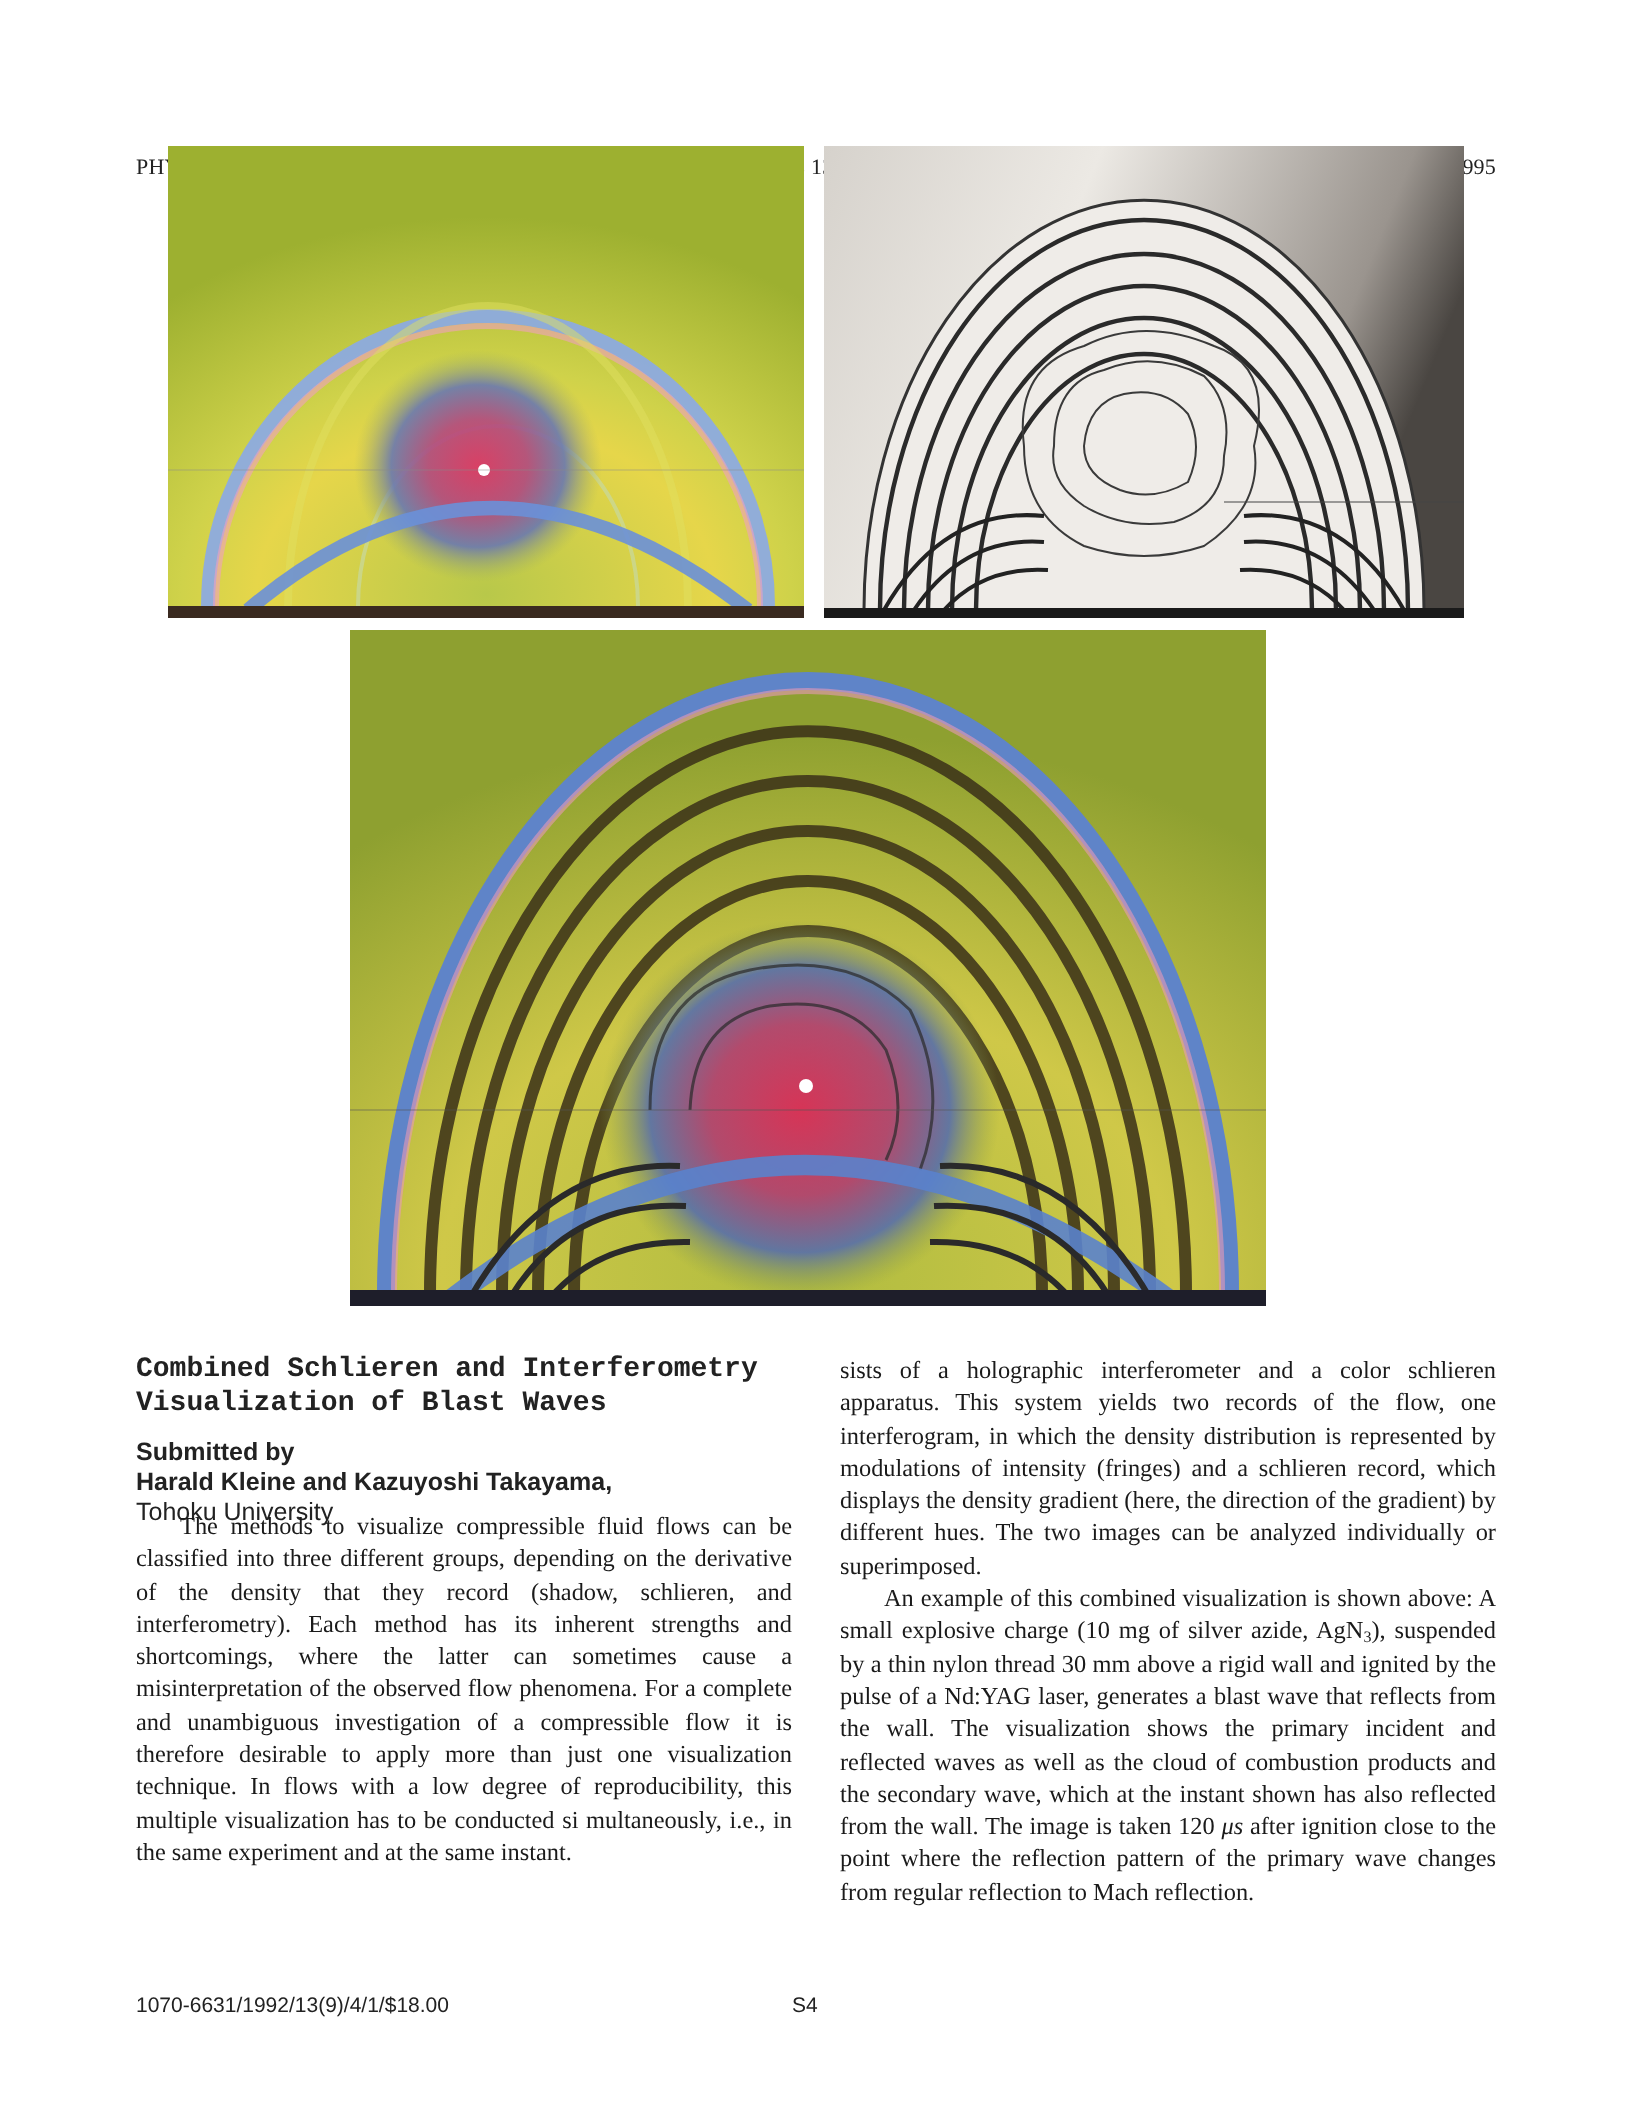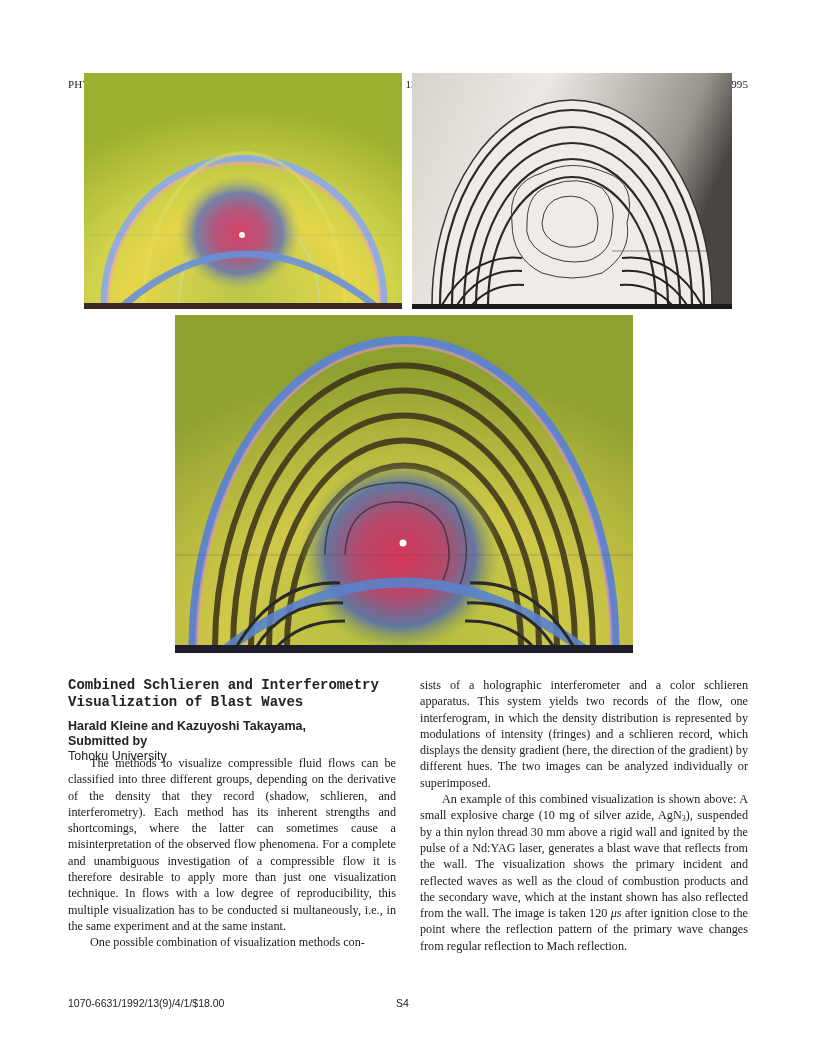--- a/index.html
+++ b/index.html
@@ -169,28 +169,27 @@
     </g>
     <circle cx="228" cy="228" r="3.5" fill="#ffffff"></circle>
     <line x1="0" y1="240" x2="458" y2="240" stroke="#555" stroke-width="0.6" opacity="0.6"></line>
     <rect x="0" y="330" width="458" height="8" fill="#1e1e2a"></rect>
   </svg>
 </div>
 
 <h1 class="article-title">Combined Schlieren and Interferometry Visualization of Blast Waves</h1>
 
 <div class="byline">
+  <span class="b">Submitted by</span>
   <span class="b">Harald Kleine and Kazuyoshi Takayama,</span>
-  <span class="b">Submitted by</span>
   <span class="aff">Tohoku University</span>
 </div>
 
 <div class="col" id="col-left">
   <p>The methods to visualize compressible fluid flows can be classified into three different groups, depending on the derivative of the density that they record (shadow, schlieren, and interferometry). Each method has its inherent strengths and shortcomings, where the latter can sometimes cause a misinterpretation of the observed flow phenomena. For a complete and unambiguous investigation of a compressible flow it is therefore desirable to apply more than just one visualization technique. In flows with a low degree of reproducibility, this multiple visualization has to be conducted si multaneously, i.e., in the same experiment and at the same instant.</p>
-  <p>One possible combination of visualization methods con-</p>
 </div>
 
 <div class="col" id="col-right">
   <p class="cont">sists of a holographic interferometer and a color schlieren apparatus. This system yields two records of the flow, one interferogram, in which the density distribution is represented by modulations of intensity (fringes) and a schlieren record, which displays the density gradient (here, the direction of the gradient) by different hues. The two images can be analyzed individually or superimposed.</p>
   <p><span>An example of this combined visualization is shown above: A small explosive charge (10 mg of silver azide, </span><span>AgN</span><sub>3</sub><span>), suspended by a thin nylon thread 30 mm above a rigid wall and ignited by the pulse of a Nd:YAG laser, generates a blast wave that reflects from the wall. The visualization shows the primary incident and reflected waves as well as the cloud of combustion products and the secondary wave, which at the instant shown has also reflected from the wall. The image is taken 120 </span><span class="ital">μs</span><span> after ignition close to the point where the reflection pattern of the primary wave changes from regular reflection to Mach reflection.</span></p>
 </div>
 
 <div class="footer-left">1070-6631/1992/13(9)/4/1/$18.00</div>
 <div class="footer-center">S4</div>
 

